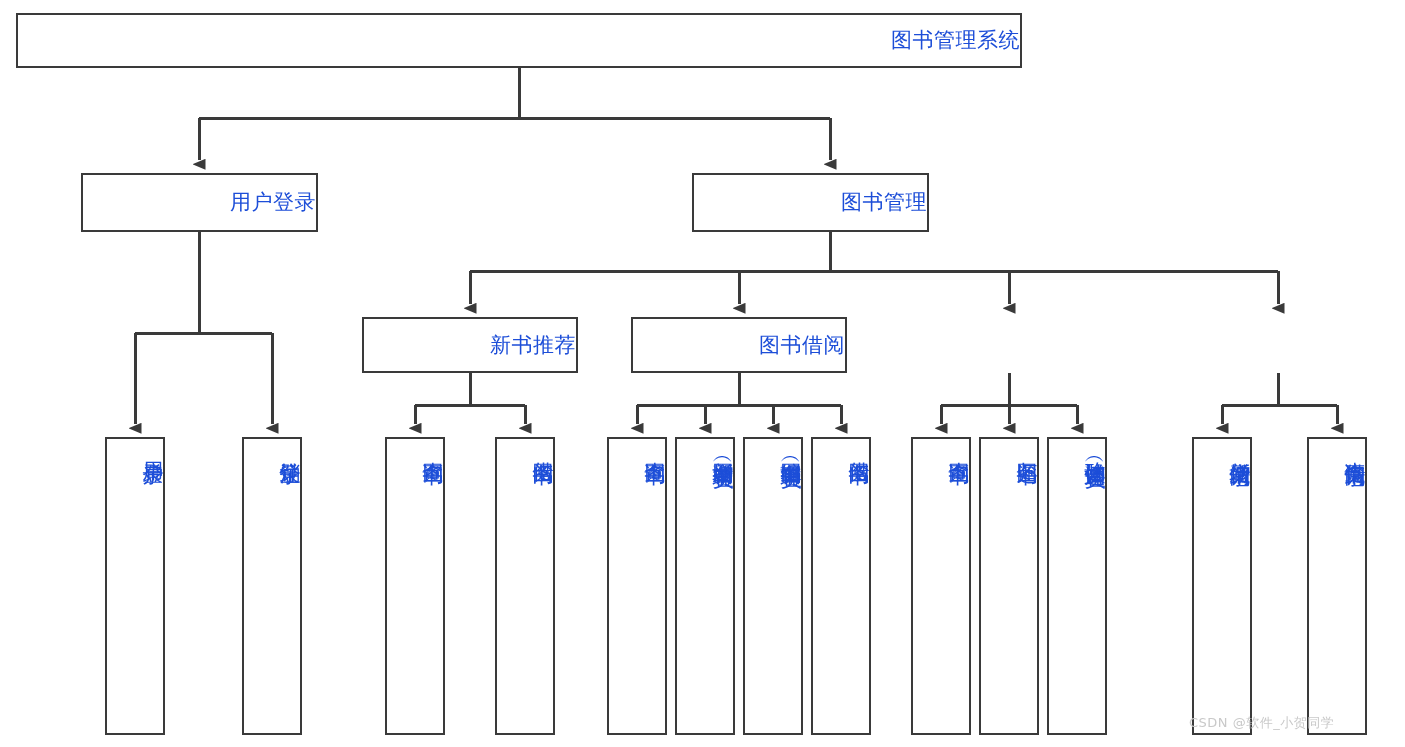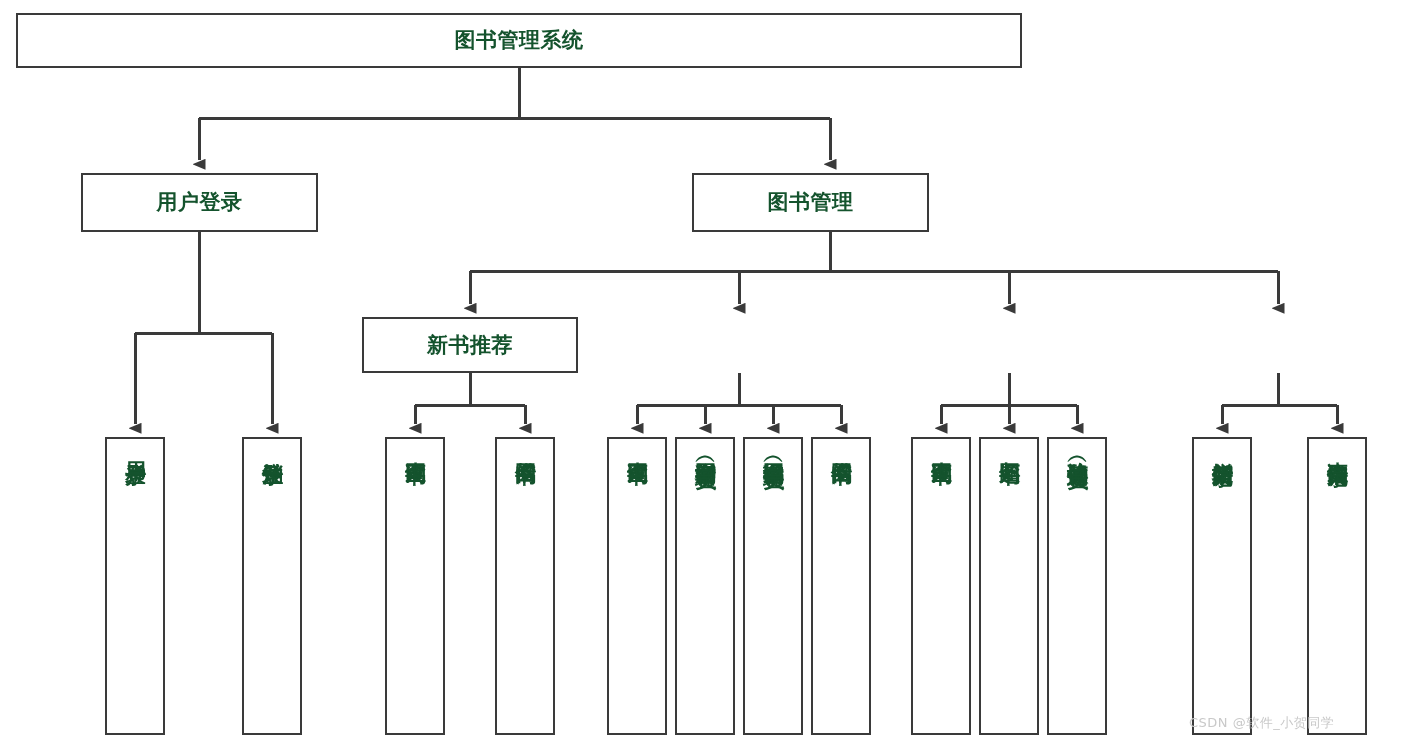--- a/index.html
+++ b/index.html
@@ -26,23 +26,22 @@
     height: 747px;
     pointer-events: none;
   }
   .node {
     position: absolute;
     box-sizing: border-box;
     background: #ffffff;
     border: 2px solid #3a3a3a;
     display: flex;
     align-items: center;
-    justify-content: center;
-    color: #14532d;
-    font-weight: bold;
+    justify-content: flex-end;
+    color: #1d4ed8;
   }
   .node-label {
     display: block;
     text-align: center;
     line-height: 1.16;
     letter-spacing: 0.5px;
     white-space: nowrap;
   }
   
   .node.horiz .node-label {
@@ -140,20 +139,23 @@
   </div>
 
   <div class="node horiz" style="left:692px; top:173px; width:237px; height:59px;">
     <span class="node-label">图书管理</span>
   </div>
 
   <div class="node horiz" style="left:362px; top:317px; width:216px; height:56px;">
     <span class="node-label">新书推荐</span>
   </div>
 
+  <div class="node horiz" style="left:631px; top:317px; width:216px; height:56px;">
+    <span class="node-label">图书借阅</span>
+  </div>
 
 
 
   <div class="node vert" style="left:105px; top:437px; width:60px; height:298px;">
     <span class="node-label">用户登录</span>
   </div>
 
   <div class="node vert" style="left:242px; top:437px; width:60px; height:298px;">
     <span class="node-label">注销登录</span>
   </div>

